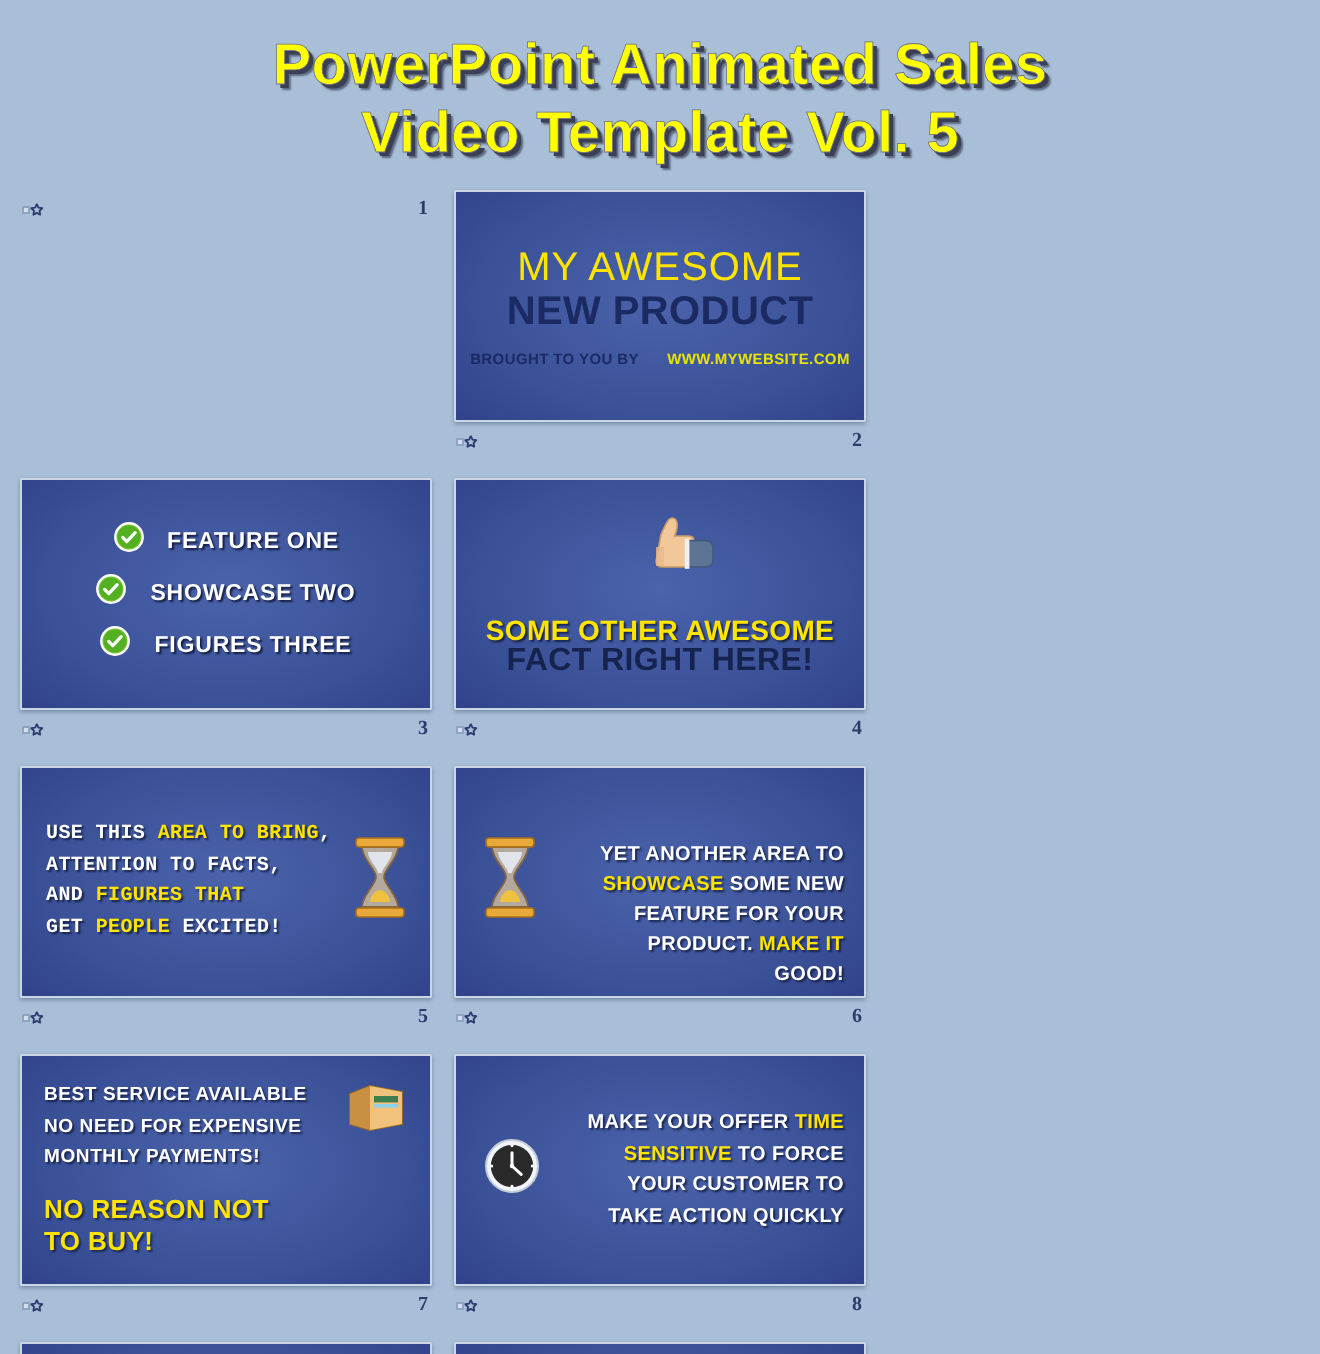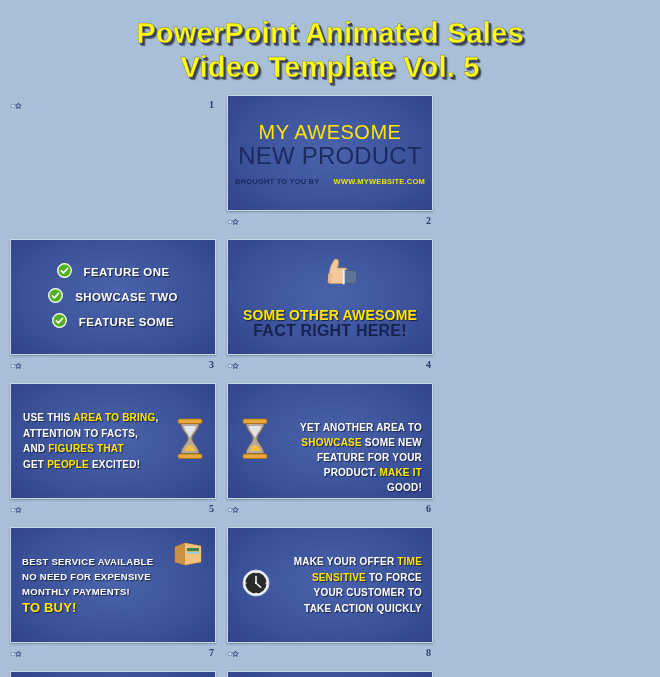--- a/index.html
+++ b/index.html
@@ -74,39 +74,39 @@
   
   .s1-wrap{flex-direction:column;justify-content:center;text-align:center;}
   .s1-title{font-size:14px;color:#1b2a63;font-weight:bold;line-height:1.35;letter-spacing:.3px;
             text-shadow:0 1px 0 rgba(150,175,225,.35);}
   .s1-url{font-size:7px;color:#e8e400;font-weight:bold;letter-spacing:.3px;margin-top:11px;}
   .spk-icon{position:absolute;left:8px;bottom:6px;opacity:.85;}
 
   
   .s2-wrap{flex-direction:column;justify-content:center;text-align:center;padding-top:2px;}
   .s2-l1{font-size:20px;color:#ffe400;font-weight:normal;letter-spacing:.5px;line-height:1.05;}
-  .s2-l2{font-size:24px;color:#1b2a63;font-weight:normal;letter-spacing:.2px;line-height:1.1;}
+  .s2-l2{font-size:20px;color:#1b2a63;font-weight:bold;letter-spacing:.2px;line-height:1.1;}
   .s2-l3{font-size:7.5px;font-weight:bold;margin-top:8px;letter-spacing:.2px;}
   .s2-l3 .a{color:#1b2a63;}
   .s2-l3 .b{color:#e8e400;margin-left:12px;}
 
   
   .s3-wrap{flex-direction:column;justify-content:center;}
   .s3-row{display:flex;align-items:center;margin:3px 0;}
   .s3-lbl{font-size:11.5px;color:#fff;font-weight:bold;margin-left:12px;letter-spacing:.4px;
           text-shadow:1px 1px 1px rgba(8,14,40,.8);}
 
   
   .s4-wrap{flex-direction:column;justify-content:flex-end;text-align:center;padding-bottom:14px;}
   .s4-l1{font-size:14px;color:#ffe400;font-weight:bold;letter-spacing:.2px;
          text-shadow:1px 1px 1px rgba(8,14,40,.7);}
   .s4-l2{font-size:16px;color:#16234f;font-weight:bold;letter-spacing:.2px;line-height:1.05;}
 
   
-  .s5-wrap{padding:0 4px 0 12px;}
+  .s5-wrap{padding:0 4px 0 12px;font-family:Liberation Mono, monospace;}
   .s5-text{font-size:10px;line-height:1.55;font-weight:bold;text-align:left;letter-spacing:.2px;
            text-shadow:1px 1px 1px rgba(8,14,40,.7);color:#fff;flex:1;}
 
   
   .s6-wrap{padding:0 10px 0 6px;}
   .s6-text{font-size:10px;line-height:1.5;font-weight:bold;text-align:right;letter-spacing:.2px;
            text-shadow:1px 1px 1px rgba(8,14,40,.7);color:#fff;flex:1;margin-top:33px;}
 
   
   .s7-wrap{flex-direction:column;justify-content:center;align-items:flex-start;padding-left:11px;border-radius:22px;}
@@ -198,21 +198,21 @@
           <span class="s3-lbl">SHOWCASE TWO</span>
         </div>
         <div class="s3-row">
           <span>
             <svg width="15" height="15" viewBox="0 0 16 16">
                 <circle cx="8" cy="8" r="7.3" fill="#6ec327" stroke="#ffffff" stroke-width="1.3"></circle>
                 <circle cx="8" cy="8" r="6" fill="#54b023"></circle>
                 <path d="M4.6 8.2l2.2 2.3 4.5-4.8" fill="none" stroke="#ffffff" stroke-width="1.7" stroke-linecap="round" stroke-linejoin="round"></path>
               </svg>
           </span>
-          <span class="s3-lbl">FEATURE SOME</span>
+          <span class="s3-lbl">FIGURES THREE</span>
         </div>
       </div>
     </div>
     <div class="slide-meta">
       <span class="anim-star">
         <svg width="12" height="11" viewBox="0 0 12 11">
             <rect x="0" y="2" width="4" height="4" fill="#8fa3c4"></rect>
             <rect x="1" y="3" width="2" height="2" fill="#d5dfee"></rect>
             <path d="M7.4 1.1l.85 1.75 1.9.27-1.38 1.33.33 1.9L7.4 5.45 5.7 6.35l.33-1.9L4.65 3.12l1.9-.27z" fill="none" stroke="#2a3b6e" stroke-width=".9" stroke-linejoin="round"></path>
           </svg>
@@ -310,20 +310,21 @@
           <path d="M12 2v22l16-3V5z" fill="#f0c27b"></path>
           <rect x="14" y="7" width="12" height="3.2" fill="#3f7d4e"></rect>
           <rect x="14" y="11" width="12" height="1.8" fill="#8fd0e8"></rect>
           <path d="M2 6l10-4v22L2 21z" fill="#c98f43"></path>
         </svg>
       </span>
       <div class="slide-body s7-wrap">
         <div class="s7-a">BEST SERVICE AVAILABLE</div>
         <div class="s7-a">NO NEED FOR EXPENSIVE</div>
         <div class="s7-a">MONTHLY PAYMENTS!</div>
+        <div class="s7-b">NO REASON NOT</div>
         <div class="s7-b" style="margin-top:0;text-align:center;">TO BUY!</div>
       </div>
     </div>
     <div class="slide-meta">
       <span class="anim-star">
         <svg width="12" height="11" viewBox="0 0 12 11">
             <rect x="0" y="2" width="4" height="4" fill="#8fa3c4"></rect>
             <rect x="1" y="3" width="2" height="2" fill="#d5dfee"></rect>
             <path d="M7.4 1.1l.85 1.75 1.9.27-1.38 1.33.33 1.9L7.4 5.45 5.7 6.35l.33-1.9L4.65 3.12l1.9-.27z" fill="none" stroke="#2a3b6e" stroke-width=".9" stroke-linejoin="round"></path>
           </svg>

